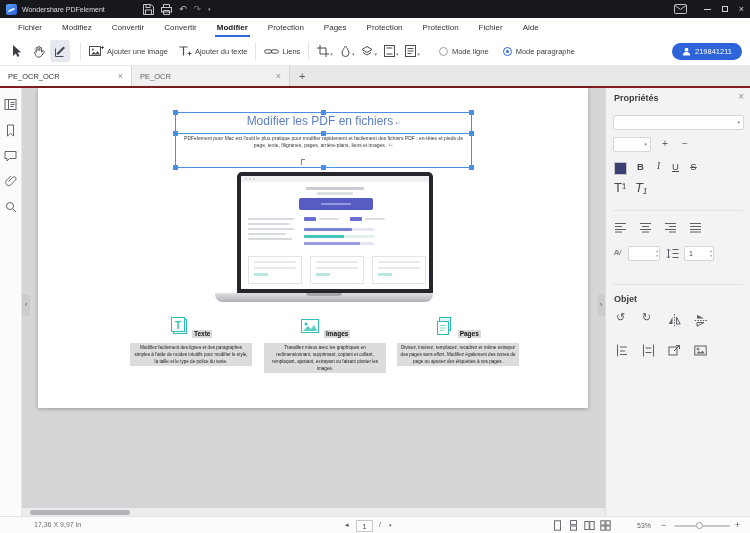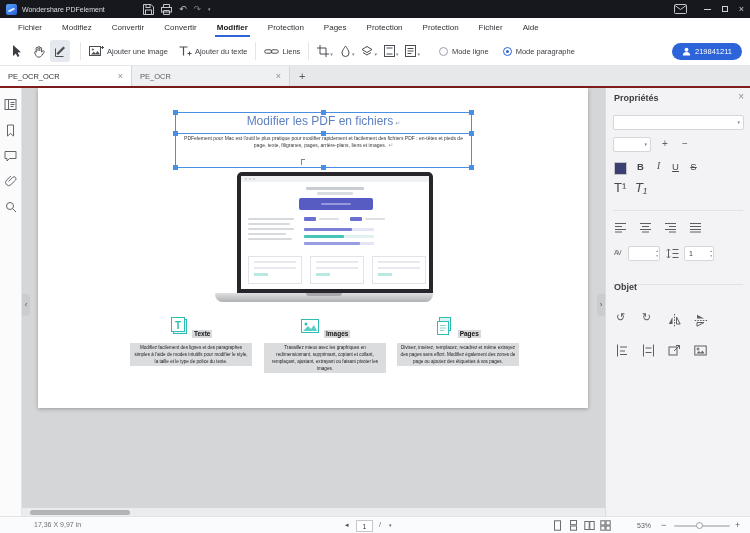--- a/index.html
+++ b/index.html
@@ -125,21 +125,21 @@
   .p-div{position:absolute;left:7px;right:7px;height:1px;background:#e1e2e4;}
   .d1{top:122px;}
   .d2{top:196px;}
   .p-alignbtn{position:absolute;top:134px;}
   .a1{left:8px;}.a2{left:33px;}.a3{left:58px;}.a4{left:83px;}
   .p-avicon{position:absolute;left:8px;top:161px;font-size:6.5px;color:#5c5f64;letter-spacing:-0.5px;}
   .p-avsel{left:22px;top:158px;width:32px;height:15px;}
   .p-lsiconwrap{position:absolute;left:60px;top:160px;}
   .p-lsinput{left:78px;top:158px;width:30px;height:15px;font-size:7px;color:#3b3d41;line-height:13px;padding-left:4px;}
   .stepper{position:absolute;right:1px;top:0;height:13px;display:flex;flex-direction:column;justify-content:center;font-size:3.5px;color:#7d8085;line-height:4.5px;text-align:center;}
-  .p-objet{position:absolute;left:8px;top:194px;font-size:9px;font-weight:bold;color:#3b3d41;}
+  .p-objet{position:absolute;left:8px;top:206px;font-size:9px;font-weight:bold;color:#3b3d41;}
   .p-rot{position:absolute;top:224px;font-size:11px;color:#5c5f64;line-height:1;}
   .rot1{left:10px;}
   .rot2{left:36px;}
   .p-objicon{position:absolute;}
   .oi1{left:62px;top:226px;}
   .oi2{left:88px;top:226px;transform:rotate(90deg);}
   .oi3{left:10px;top:256px;}
   .oi4{left:36px;top:256px;}
   .oi5{left:62px;top:256px;}
   .oi6{left:88px;top:256px;}

